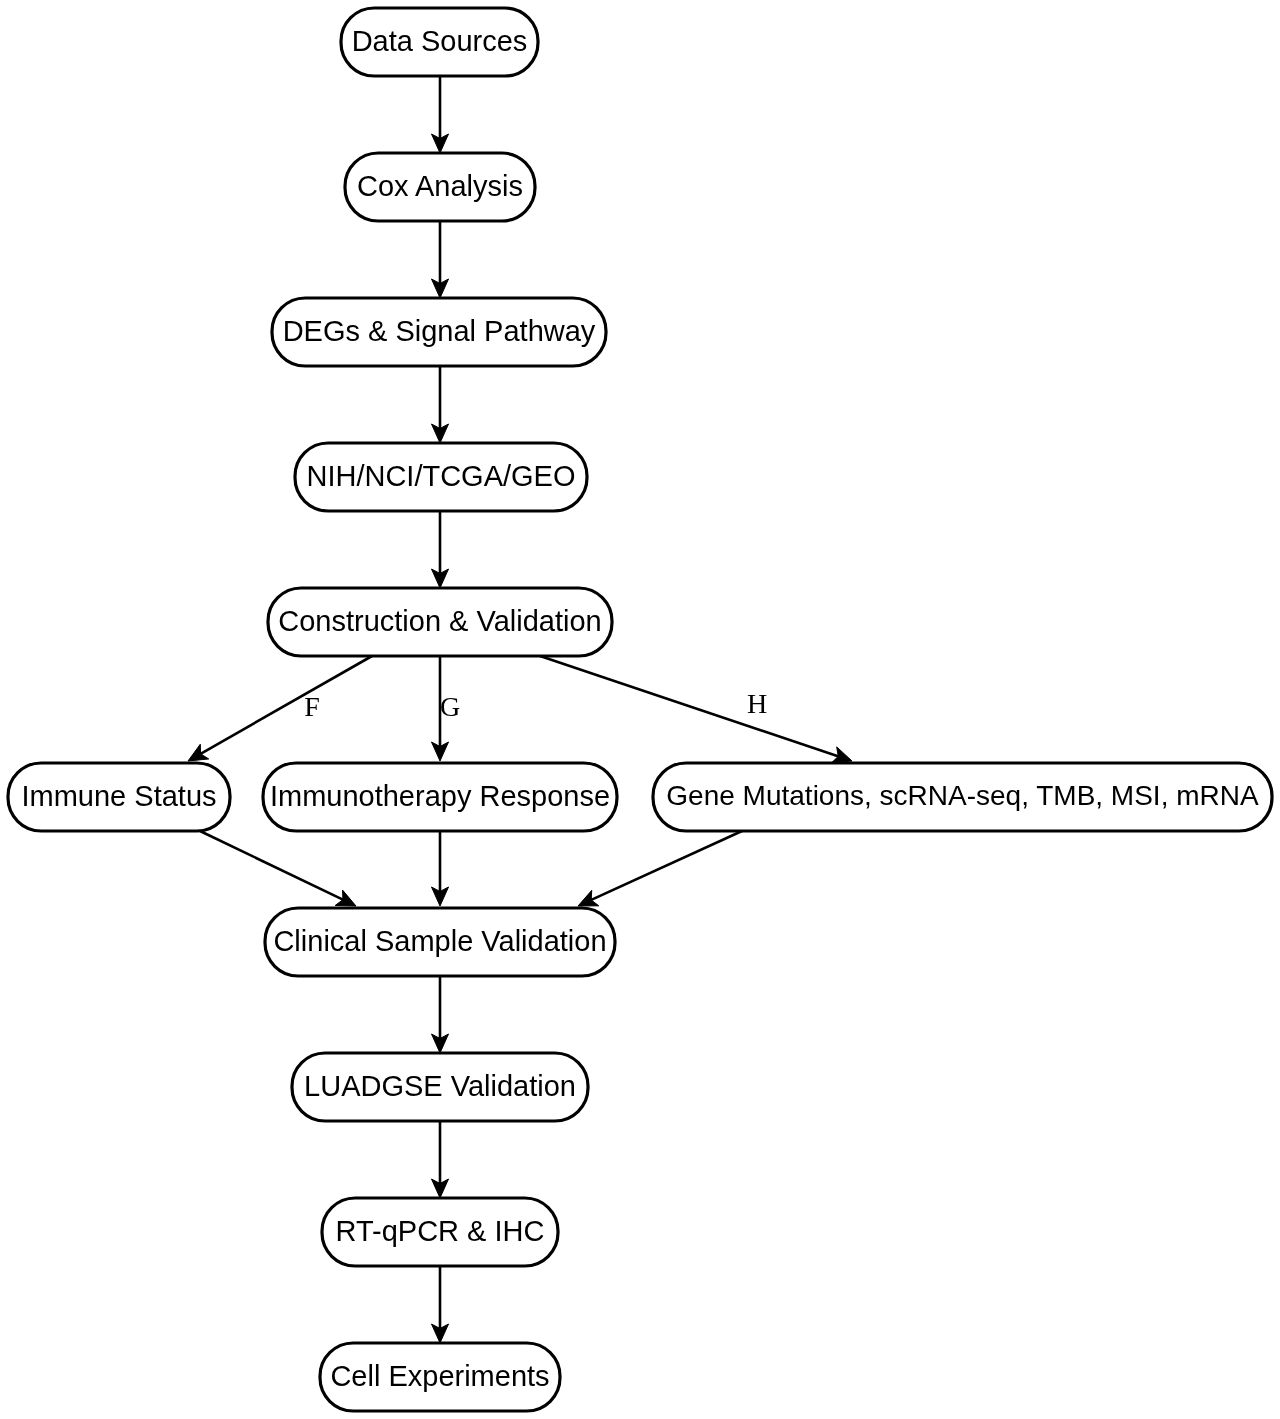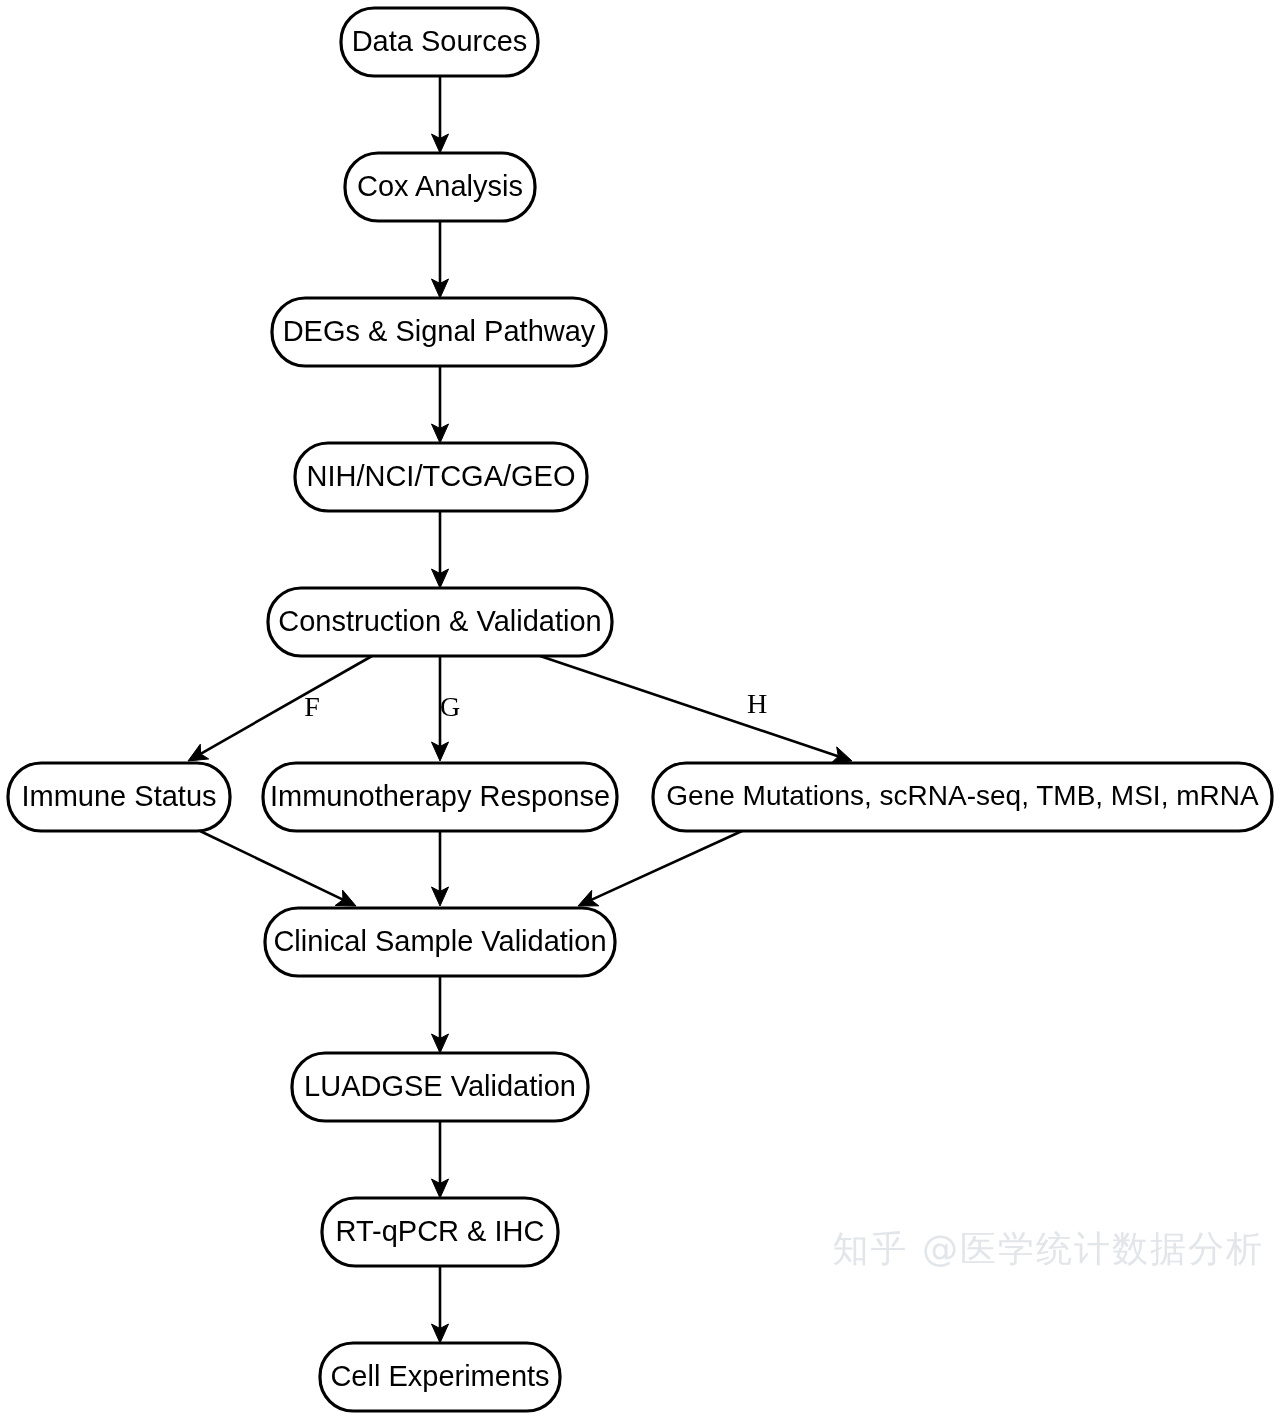--- a/index.html
+++ b/index.html
@@ -178,14 +178,13 @@
           <rect x="320" y="1343" width="240" height="68" rx="33.170731707317074" ry="33.170731707317074" class="node-box"></rect>
           <text x="440" y="1378" class="node-label">Cell Experiments</text>
         </g>
       </g>
     <g id="edge-labels-layer">
         <text x="312" y="710" class="edge-label">F</text>
         <text x="450" y="710" class="edge-label">G</text>
         <text x="757" y="707" class="edge-label">H</text>
       </g>
   </svg>
-  <div class="watermark">知乎 @医学统计数据分析</div>
 </div>
 
 </body></html>

